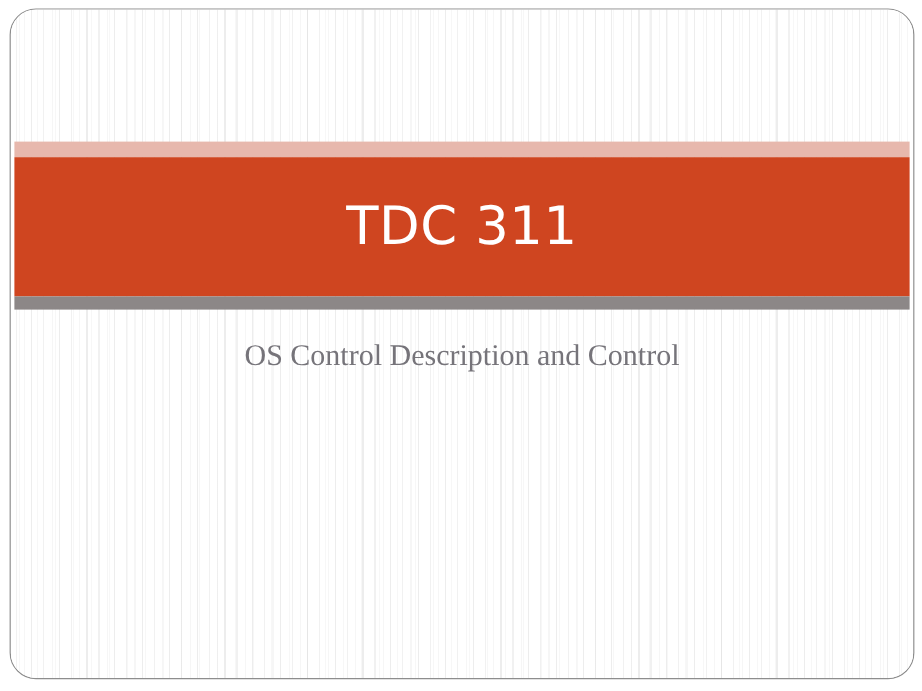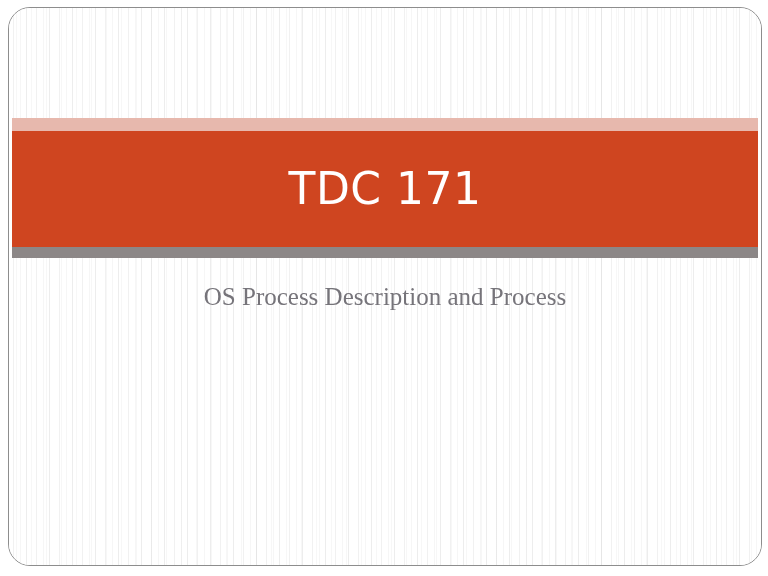--- a/index.html
+++ b/index.html
@@ -124,22 +124,22 @@
 
 <div id="slide-canvas">
 
   <div class="slide">
 
     <div class="pinstripes"></div>
 
     <div class="banner banner-accent-top" style="background:#e7b8ad;"></div>
 
     <div class="banner banner-main" style="background:#cf4520;">
-      <h1 class="slide-title">TDC 171</h1>
+      <h1 class="slide-title">TDC 311</h1>
     </div>
 
     <div class="banner banner-accent-bottom" style="background:#8c8787;"></div>
 
-    <p class="slide-subtitle">OS Process Description and Process</p>
+    <p class="slide-subtitle">OS Control Description and Control</p>
 
   </div>
 
 </div>
 
 </body></html>

